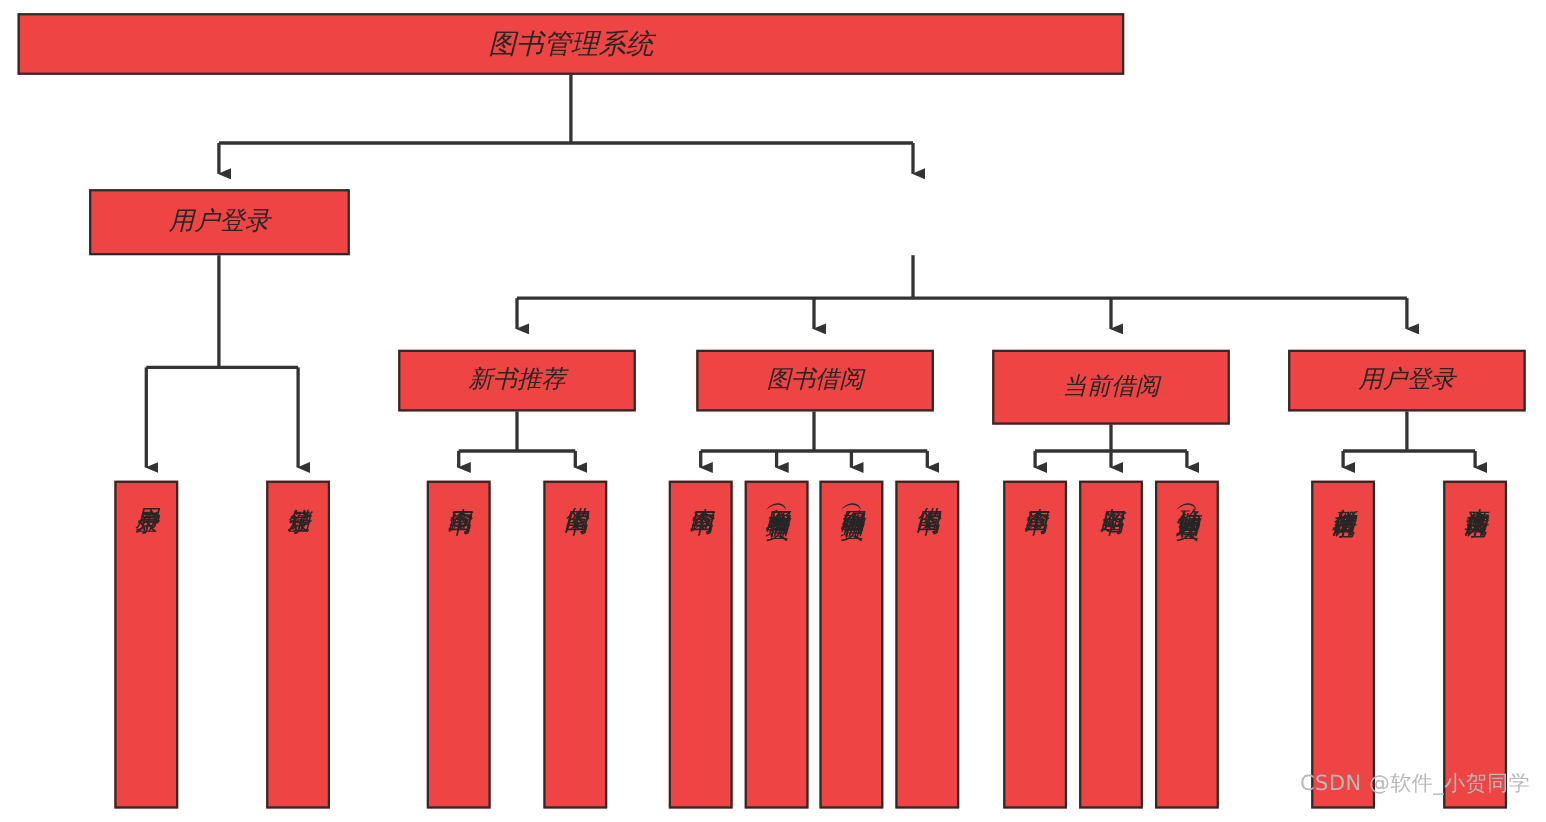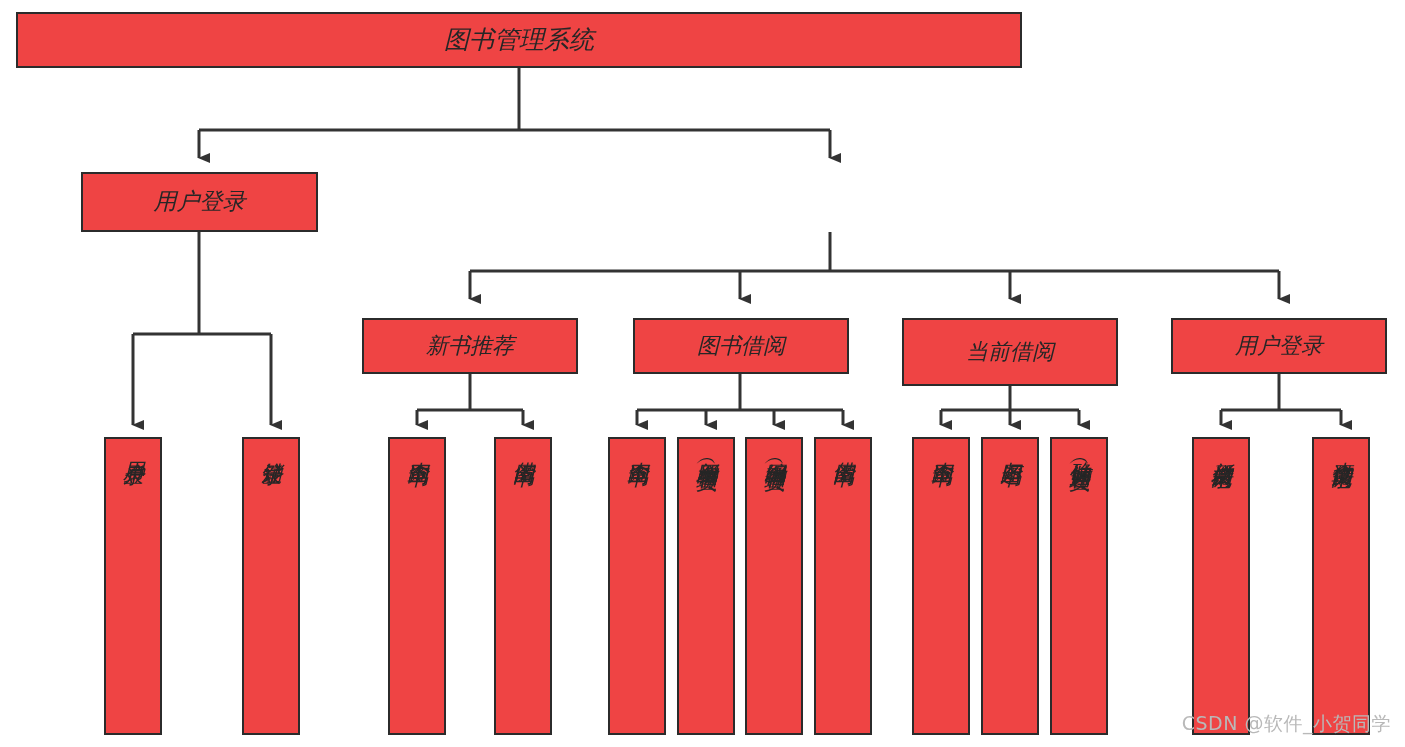--- a/index.html
+++ b/index.html
@@ -59,21 +59,21 @@
   .leaf-label {
     display: block;
     white-space: normal;
   }
   .node-box.leaf.short-top {
     justify-content: center;
   }
   .watermark {
     position: absolute;
     right: 14px;
-    bottom: 10px;
+    bottom: 22px;
     font-size: 19px;
     color: #b9b9b9;
     letter-spacing: 0.5px;
     white-space: nowrap;
     user-select: none;
   }
 </style>
 </head>
 <body>
 

